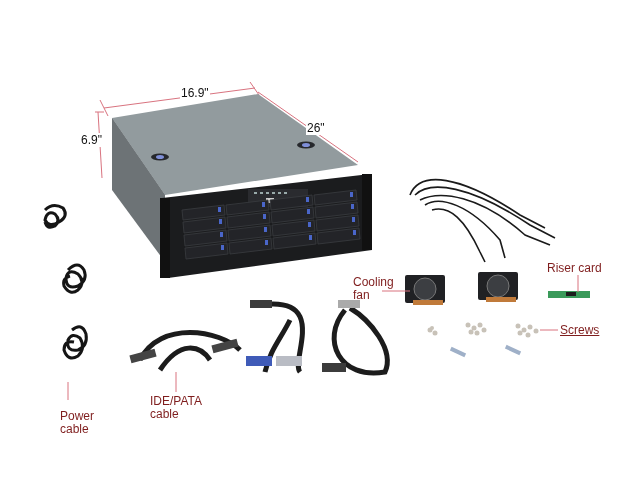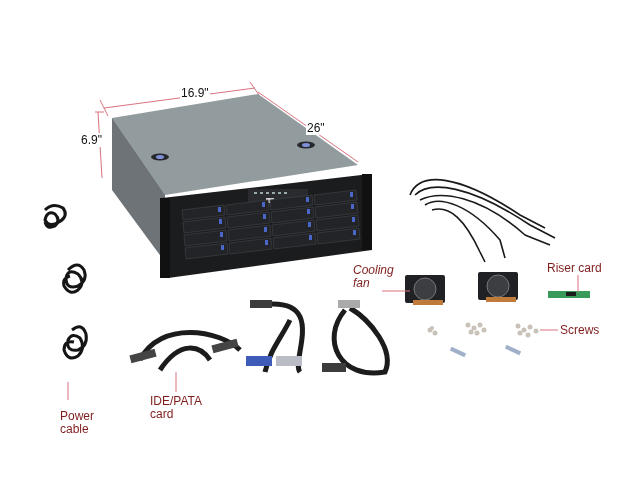--- a/index.html
+++ b/index.html
@@ -166,17 +166,17 @@
   </g>
 </svg>
 
 <div class="dim" style="left:180px;top:86px;">16.9"</div>
 <div class="dim" style="left:306px;top:121px;">26"</div>
 <div class="dim" style="left:80px;top:133px;">6.9"</div>
 
 <div class="label" style="left:60px;top:410px;">Power
 cable</div>
 <div class="label" style="left:150px;top:395px;">IDE/PATA
-card</div>
-<div class="label" style="left:353px;top:264px;font-style:italic;">Cooling
+cable</div>
+<div class="label" style="left:353px;top:276px;">Cooling
 fan</div>
 <div class="label" style="left:547px;top:262px;">Riser card</div>
-<div class="label" style="left:560px;top:324px;">Screws</div>
+<div class="label" style="left:560px;top:324px;text-decoration:underline;">Screws</div>
 
 </body></html>

